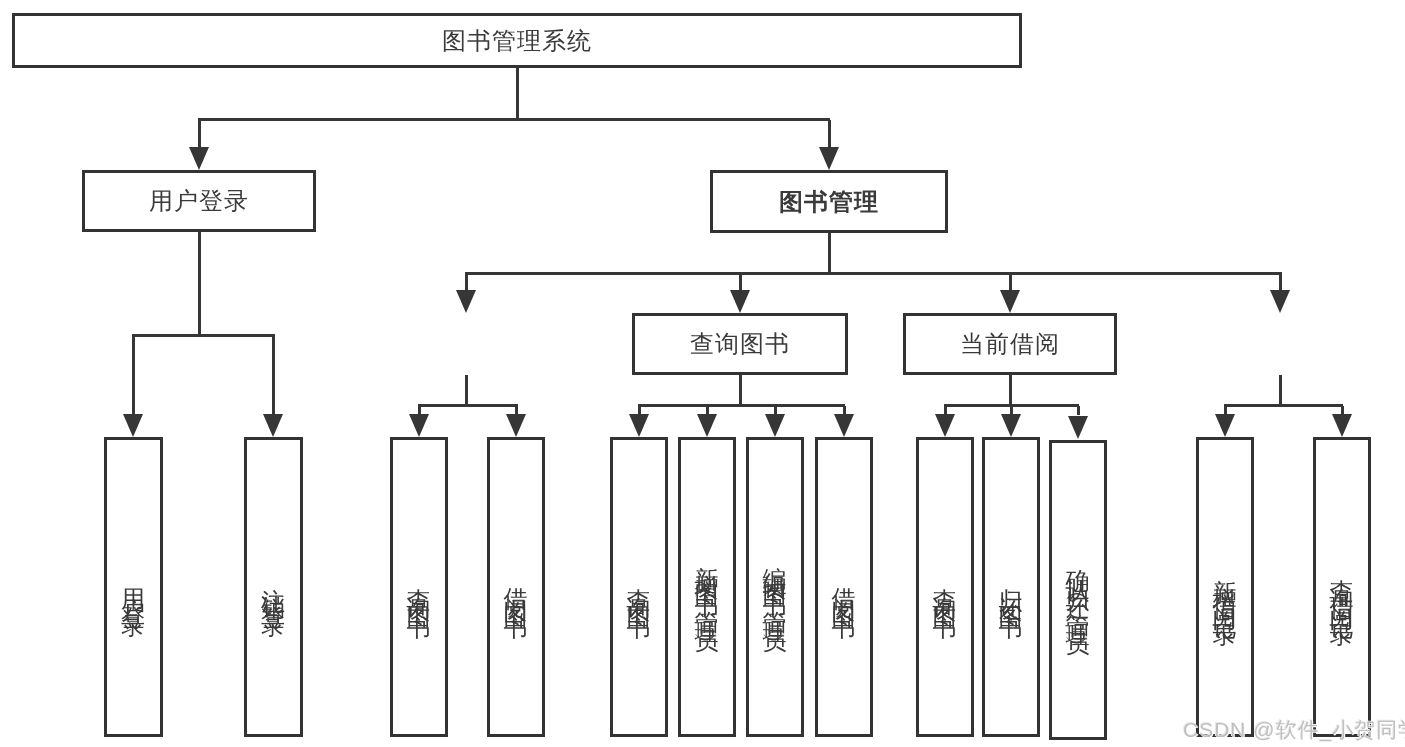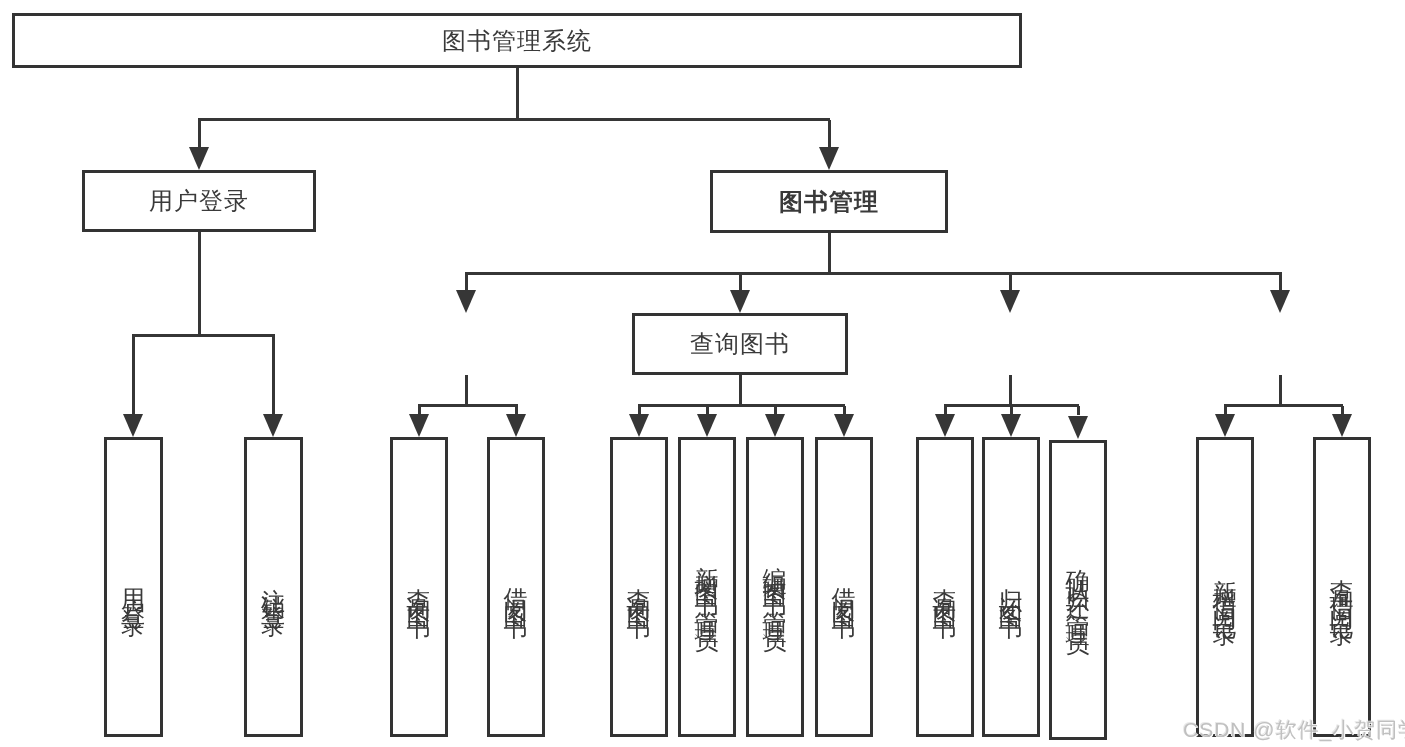--- a/index.html
+++ b/index.html
@@ -41,20 +41,23 @@
 
   <div class="box" style="left:82px;top:170px;width:234px;height:62px;">
     <span>用户登录</span>
   </div>
   <div class="box" style="left:710px;top:170px;width:238px;height:63px;font-weight:bold;">
     <span>图书管理</span>
   </div>
 
   <div class="box" style="left:632px;top:313px;width:216px;height:62px;">
     <span>查询图书</span>
+  </div>
+  <div class="box" style="left:903px;top:313px;width:214px;height:62px;">
+    <span>当前借阅</span>
   </div>
 
   <div class="box" style="left:104px;top:437px;width:59px;height:300px;">
     <span class="vtext">用户登录</span>
   </div>
   <div class="box" style="left:244px;top:437px;width:59px;height:300px;">
     <span class="vtext">注销登录</span>
   </div>
 
   <div class="box" style="left:390px;top:437px;width:58px;height:300px;">

